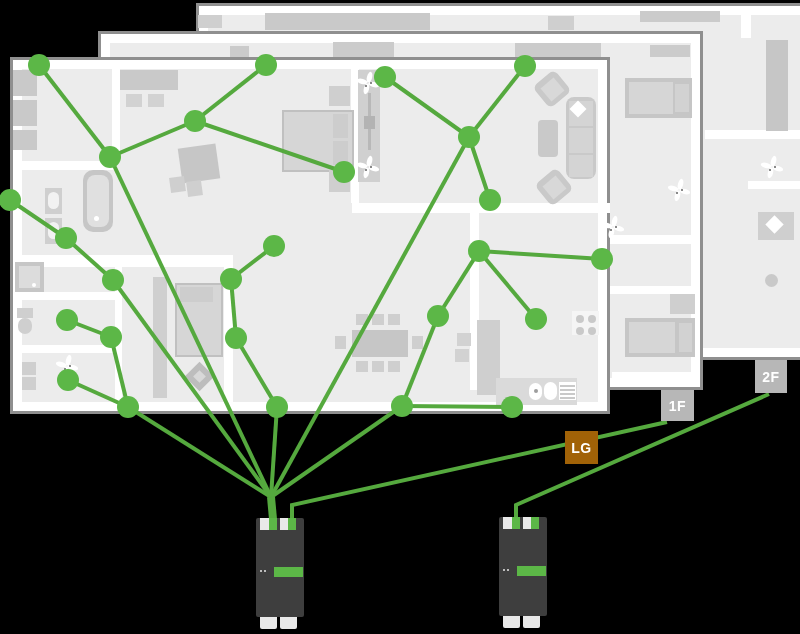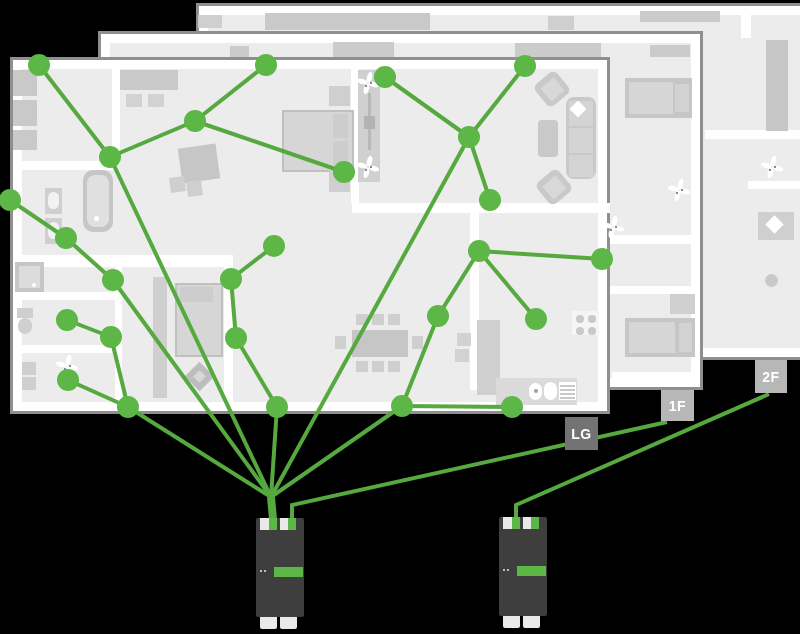--- a/index.html
+++ b/index.html
@@ -231,21 +231,21 @@
       <circle cx="10" cy="200" r="11" fill="#5cb747"></circle>
       <circle cx="66" cy="238" r="11" fill="#5cb747"></circle>
       <circle cx="113" cy="280" r="11" fill="#5cb747"></circle>
       <circle cx="67" cy="320" r="11" fill="#5cb747"></circle>
       <circle cx="111" cy="337" r="11" fill="#5cb747"></circle>
       <circle cx="68" cy="380" r="11" fill="#5cb747"></circle>
       <circle cx="128" cy="407" r="11" fill="#5cb747"></circle>
     </svg>
   <div class="badge" id="badge-2f" style="left: 755px; top: 360px; width: 32px; height: 33px; background: rgb(183, 183, 183);">2F</div>
   <div class="badge" id="badge-1f" style="left: 661px; top: 390px; width: 33px; height: 31px; background: rgb(183, 183, 183);">1F</div>
-  <div class="badge" id="badge-lg" style="left: 565px; top: 417px; width: 33px; height: 33px; background: #737373;">LG</div>
+  <div class="badge" id="badge-lg" style="left: 565px; top: 431px; width: 33px; height: 33px; background: #a16207;">LG</div>
 <div class="device" style="left: 256px; top: 518px; width: 48px; height: 111px;">
       <div class="body" style="left: 0px; top: 0px; width: 48px; height: 99px; background: rgb(62, 62, 62);"></div>
       <div class="tab" style="left: 4px; top: 0px; width: 9px; height: 12px; background: rgb(233, 233, 233);"></div>
       <div class="tab" style="left: 13px; top: 0px; width: 8px; height: 12px; background: rgb(92, 183, 71);"></div>
       <div class="tab" style="left: 24px; top: 0px; width: 8px; height: 12px; background: rgb(233, 233, 233);"></div>
       <div class="tab" style="left: 32px; top: 0px; width: 8px; height: 12px; background: rgb(92, 183, 71);"></div>
       <div class="tab" style="left: 18px; top: 49px; width: 29px; height: 10px; background: rgb(92, 183, 71);"></div>
       <div class="tab" style="left: 4px; top: 52px; width: 2px; height: 2px; background: rgb(189, 189, 189);"></div>
       <div class="tab" style="left: 8px; top: 52px; width: 2px; height: 2px; background: rgb(189, 189, 189);"></div>
       <div class="tab" style="left: 4px; top: 99px; width: 17px; height: 12px; background: rgb(233, 233, 233); border-radius: 0px 0px 2px 2px;"></div>

